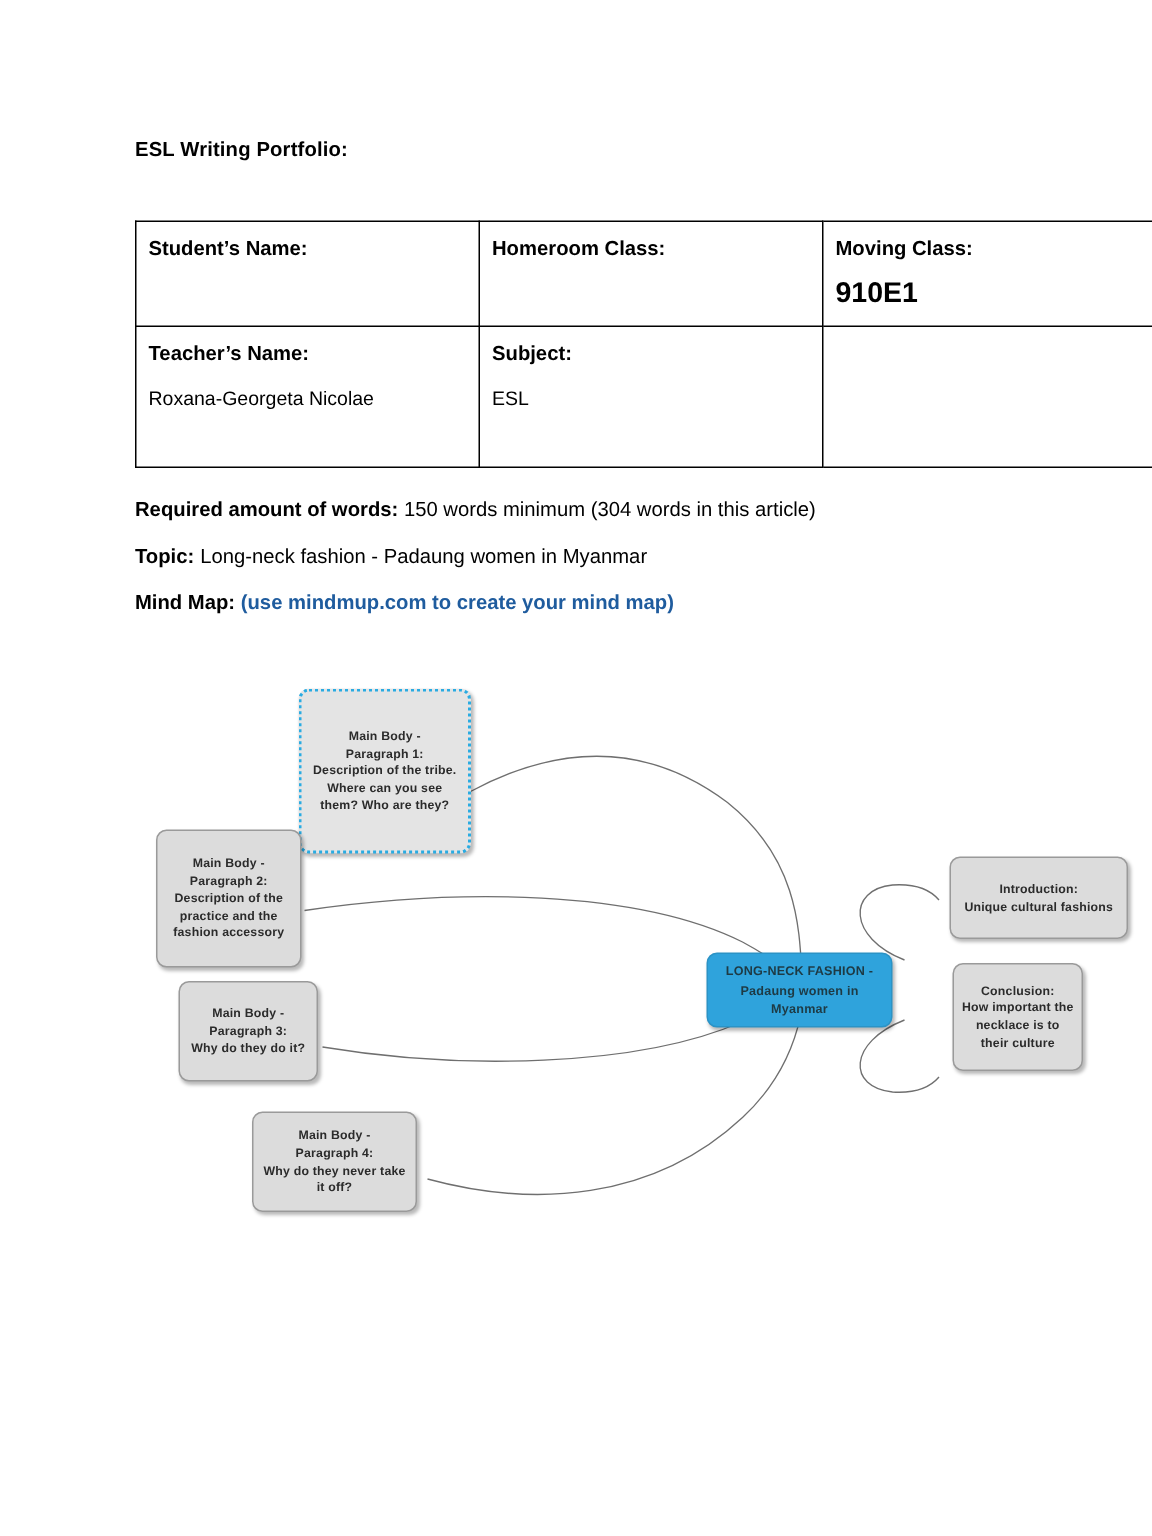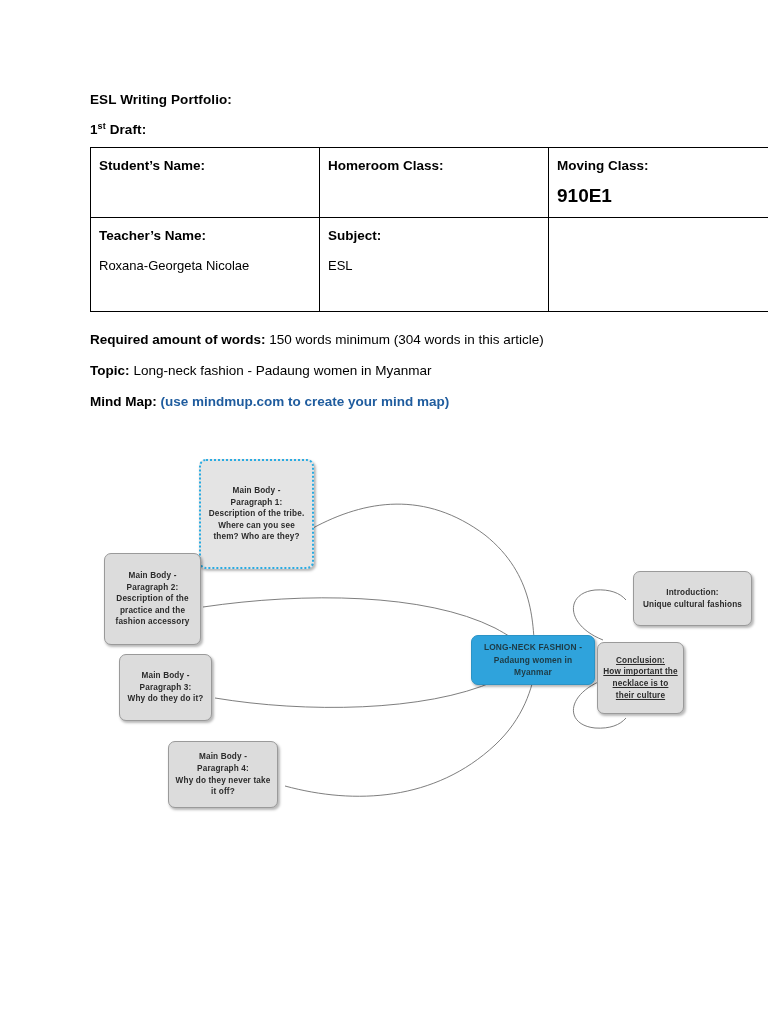--- a/index.html
+++ b/index.html
@@ -143,21 +143,20 @@
   }
   .mm-text { white-space: pre-line; display: block; width: 100%; }
 </style>
 </head>
 <body>
 
 <div class="page">
 
   <div class="doc-head">
     <div class="head-line">ESL Writing Portfolio:</div>
-    <div class="head-line"><span>1</span><sup>st</sup><span> Draft:</span></div>
   </div>
 
   <table class="info-table">
     <tbody>
         <tr class="row-1">
       <td class="col-a">
         <div class="cell-label">Student’s Name:</div>
         <div class="cell-value empty"></div>
       </td>
       <td class="col-b">
@@ -239,20 +238,20 @@
     <div class="mm-node central" style="left:376px; top:190px; width:124px; height:50px;">
       <span class="mm-text">LONG-NECK FASHION -
 Padaung women in Myanmar</span>
     </div>
 
     <div class="mm-node" style="left:494px; top:126px; width:119px; height:55px;margin-left:44px;">
       <span class="mm-text">Introduction:
 Unique cultural fashions</span>
     </div>
 
-    <div class="mm-node" style="left:502px; top:197px; width:87px; height:72px;text-decoration:underline;">
+    <div class="mm-node" style="left:540px; top:197px; width:87px; height:72px;">
       <span class="mm-text">Conclusion:
 How important the necklace is to their culture</span>
     </div>
 
   </div>
 
 </div>
 
 </body></html>

